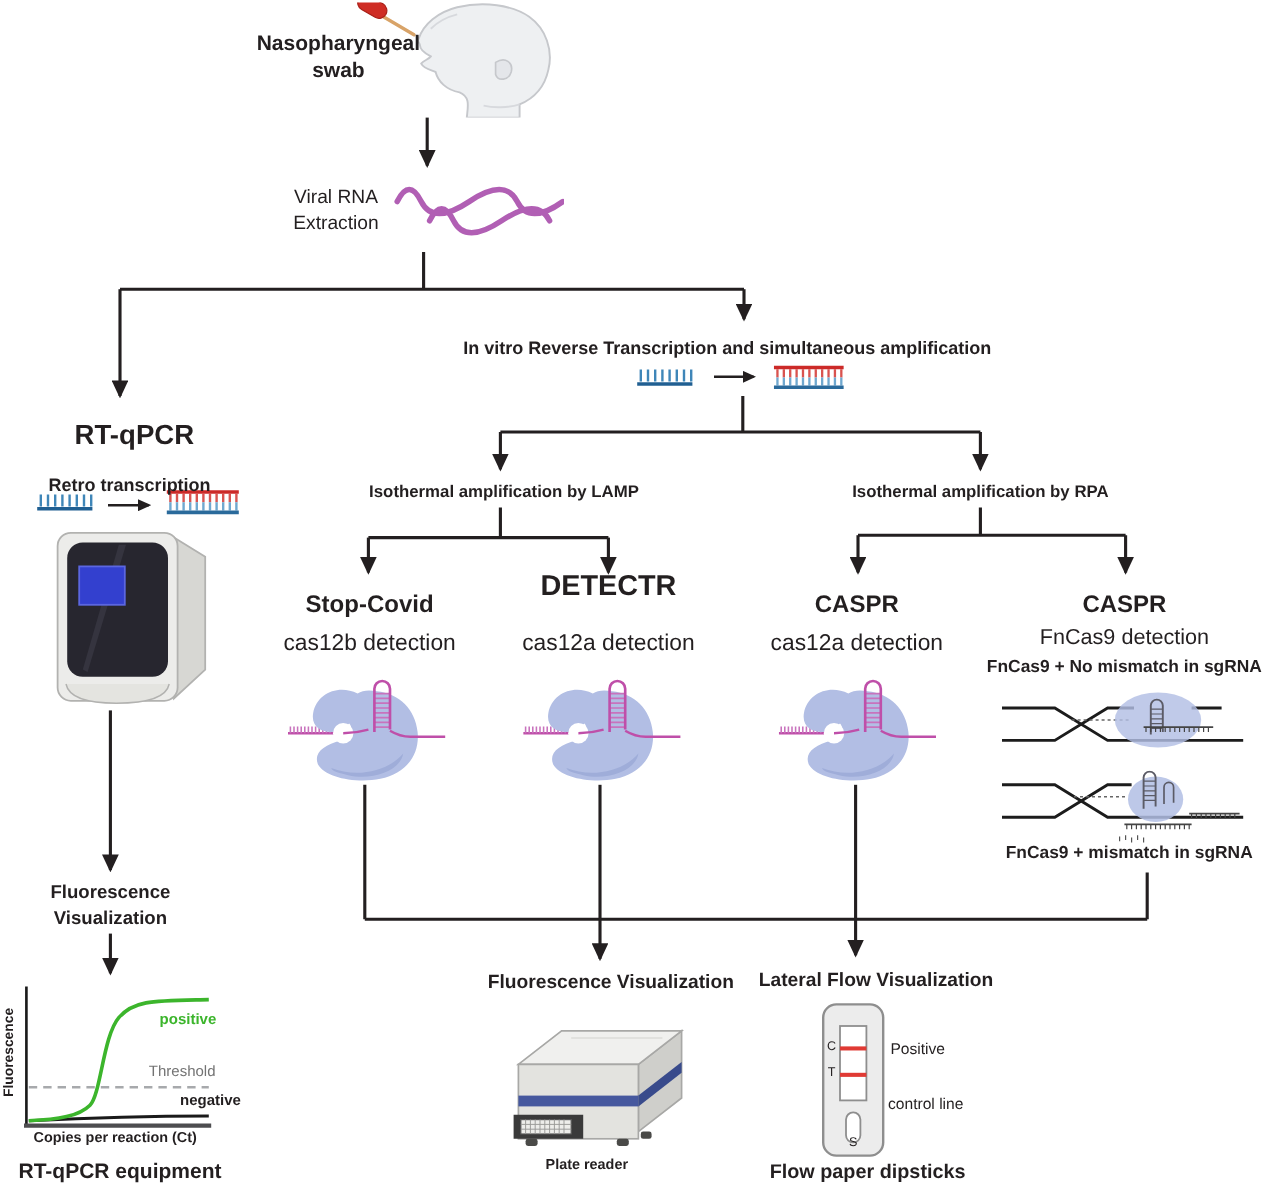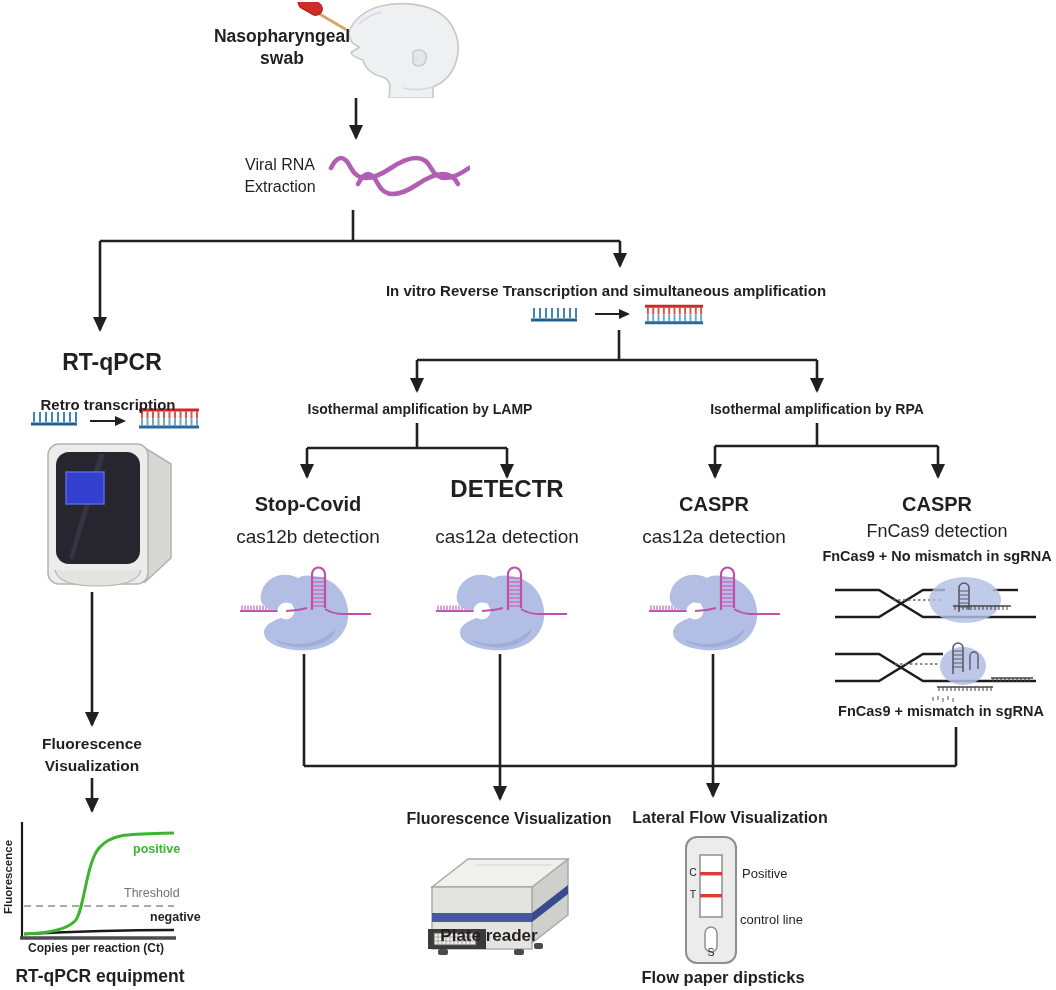--- a/index.html
+++ b/index.html
@@ -261,21 +261,21 @@
   <div class="lbl b" style="left:937px;top:492px;font-size:20px;">CASPR</div>
   <div class="lbl" style="left:937px;top:520px;font-size:18px;">FnCas9 detection</div>
   <div class="lbl b" style="left:937px;top:547px;font-size:14.5px;">FnCas9 + No mismatch in sgRNA</div>
   <div class="lbl b" style="left:941px;top:702px;font-size:14.5px;">FnCas9 + mismatch in sgRNA</div>
 
   <div class="lbl b wrap" style="left:92px;top:733px;width:132px;font-size:15.5px;line-height:1.4;">Fluorescence Visualization</div>
 
   <div class="lbl b" style="left:509px;top:809px;font-size:16px;">Fluorescence Visualization</div>
   <div class="lbl b" style="left:730px;top:808px;font-size:16px;">Lateral Flow Visualization</div>
 
-  <div class="lbl b" style="left:489px;top:925px;font-size:17px;">Plate reader</div>
+  <div class="lbl b" style="left:489px;top:963px;font-size:12px;">Plate reader</div>
   <div class="lbl b" style="left:723px;top:967px;font-size:16.5px;">Flow paper dipsticks</div>
   <div class="lbl b" style="left:100px;top:966px;font-size:17.5px;">RT-qPCR equipment</div>
 
   <div class="abs b" style="left:-40px;top:871px;width:96px;text-align:center;font-size:11.5px;transform:rotate(-90deg);">Fluorescence</div>
   <div class="abs b" style="left:133px;top:842px;font-size:12.5px;color:#3cb52c;">positive</div>
   <div class="abs" style="left:124px;top:886px;font-size:12.5px;color:#737373;">Threshold</div>
   <div class="abs b" style="left:131px;top:910px;font-size:12.5px;padding-left:19px;">negative</div>
   <div class="lbl b" style="left:96px;top:941px;font-size:12px;">Copies per reaction (Ct)</div>
 
   <div class="lbl" style="left:693px;top:866px;font-size:10.5px;">C</div>

